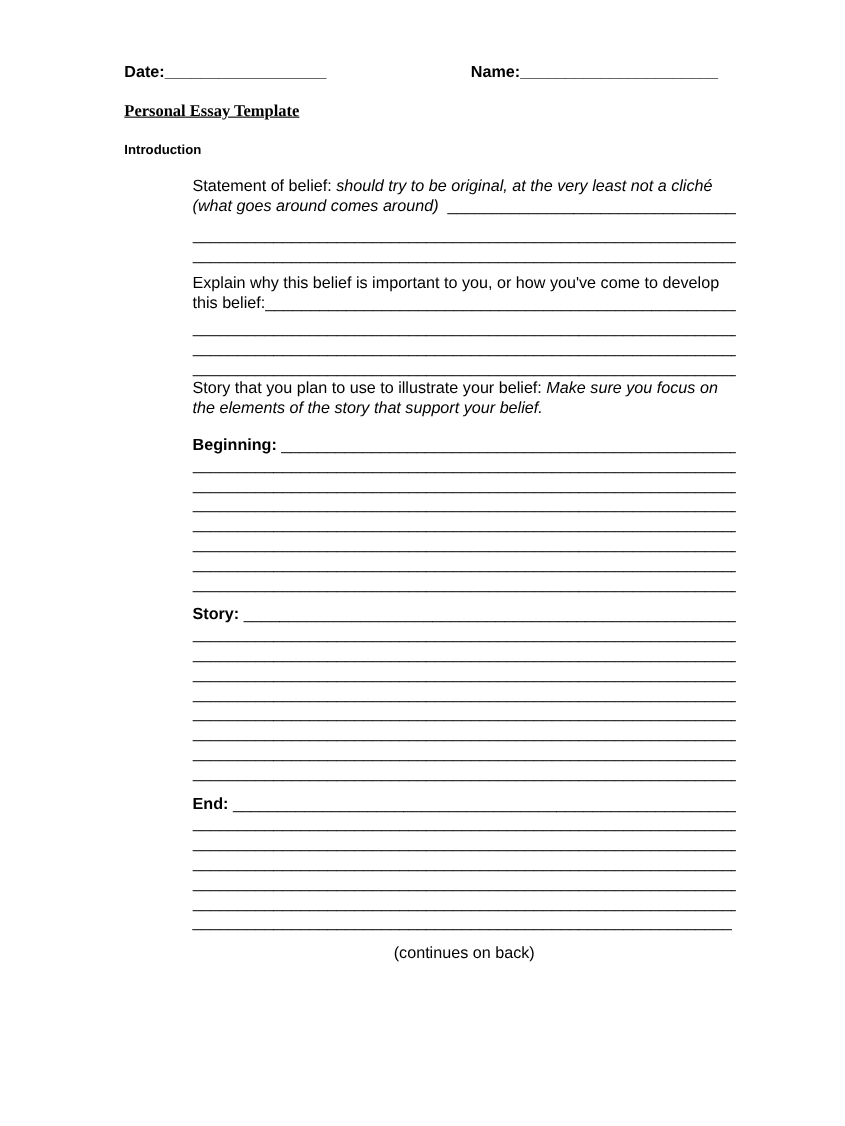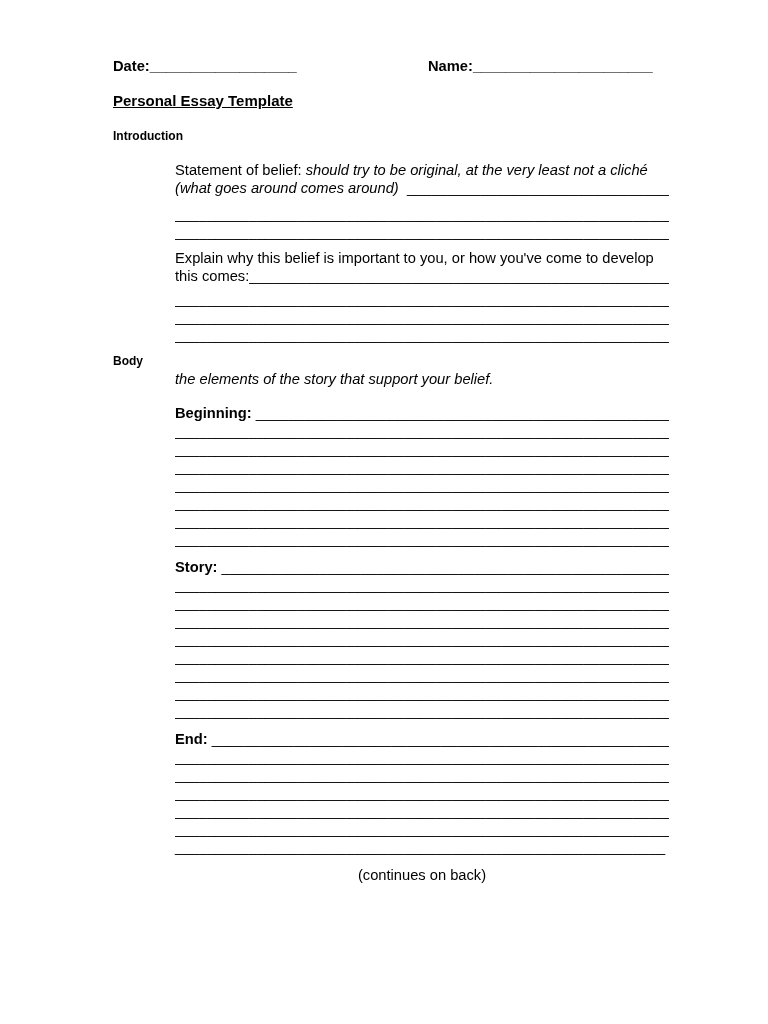--- a/index.html
+++ b/index.html
@@ -34,20 +34,21 @@
   .field-date { width: 315px; height: 18px; white-space: pre; overflow: hidden; }
   .field-name { flex: 1; height: 18px; white-space: pre; overflow: hidden; }
 
   .doc-title {
     margin-top: 17px;
     height: 18px;
     font-size: 15px;
     font-weight: bold;
     text-decoration: underline;
     white-space: pre;
+    font-family: Liberation Serif, serif;
   }
   .section-heading {
     height: 18px;
     font-size: 12px;
     font-weight: bold;
     white-space: pre;
   }
   .heading-introduction { margin-top: 17px; }
   .heading-body { margin-top: 8px; }
 
@@ -90,33 +91,33 @@
       <div class="line"><span>Statement of belief: </span><i>should try to be original, at the very least not a cliché</i></div>
       <div class="line line--fill"><i>(what goes around comes around)</i><span>  ________________________________________</span></div>
     </div>
     <div class="block-statement-lines">
       <div class="line line--fill">__________________________________________________________________</div>
       <div class="line line--fill">__________________________________________________________________</div>
     </div>
 
     <div class="block-explain">
       <div class="line">Explain why this belief is important to you, or how you've come to develop</div>
-      <div class="line line--fill"><span>this comes:</span><span>__________________________________________________________________</span></div>
+      <div class="line line--fill"><span>this belief:</span><span>__________________________________________________________________</span></div>
     </div>
     <div class="block-explain-lines">
       <div class="line line--fill">__________________________________________________________________</div>
       <div class="line line--fill">__________________________________________________________________</div>
       <div class="line line--fill">__________________________________________________________________</div>
     </div>
   </div>
 
-  <div class="section-heading heading-body">Body</div>
 
   <div class="indent">
     <div class="block-story">
+      <div class="line"><span>Story that you plan to use to illustrate your belief: </span><i>Make sure you focus on</i></div>
       <div class="line"><i>the elements of the story that support your belief.</i></div>
     </div>
 
     <div class="block-beginning">
       <div class="line line--fill"><b>Beginning:</b><span> ______________________________________________________________</span></div>
       <div class="line line--fill">__________________________________________________________________</div>
       <div class="line line--fill">__________________________________________________________________</div>
       <div class="line line--fill">__________________________________________________________________</div>
       <div class="line line--fill">__________________________________________________________________</div>
       <div class="line line--fill">__________________________________________________________________</div>

